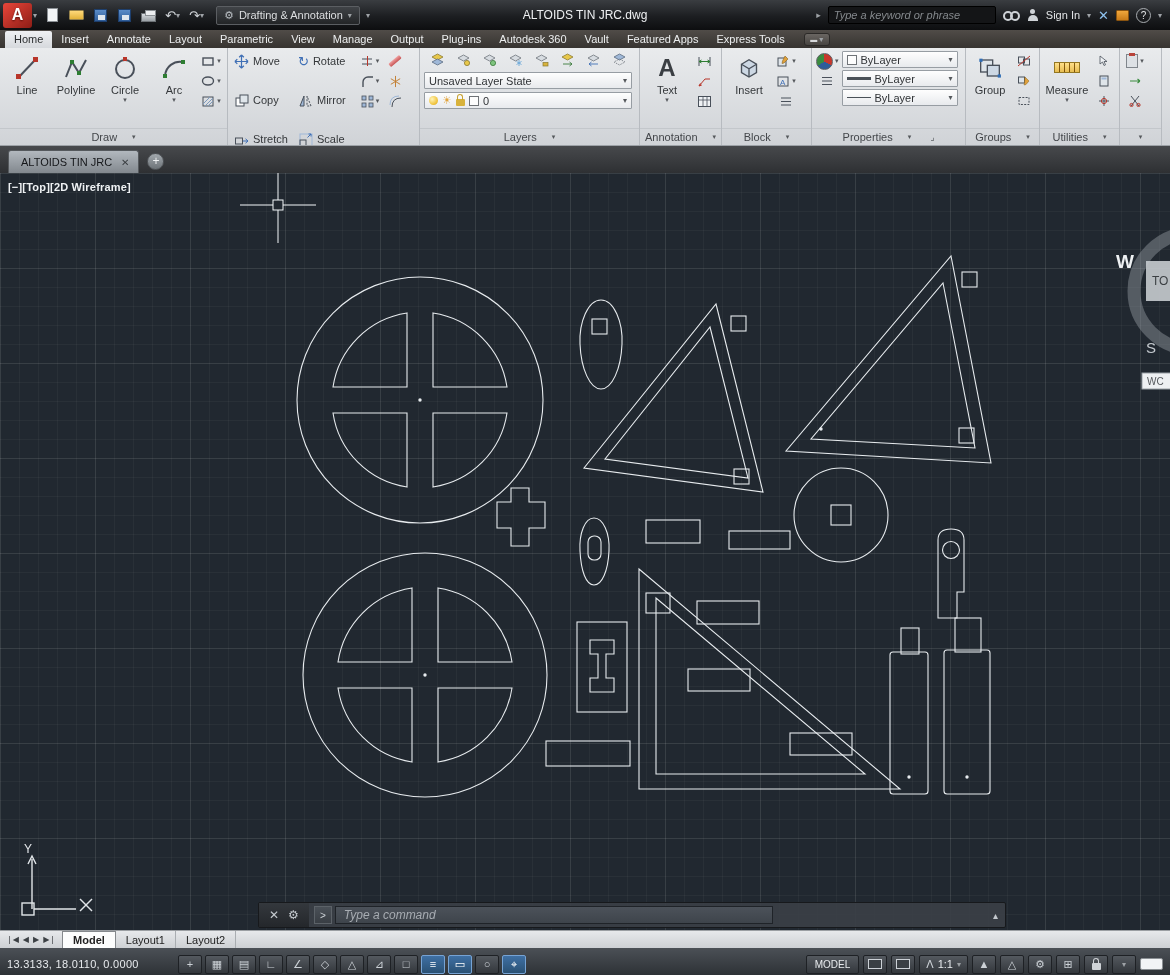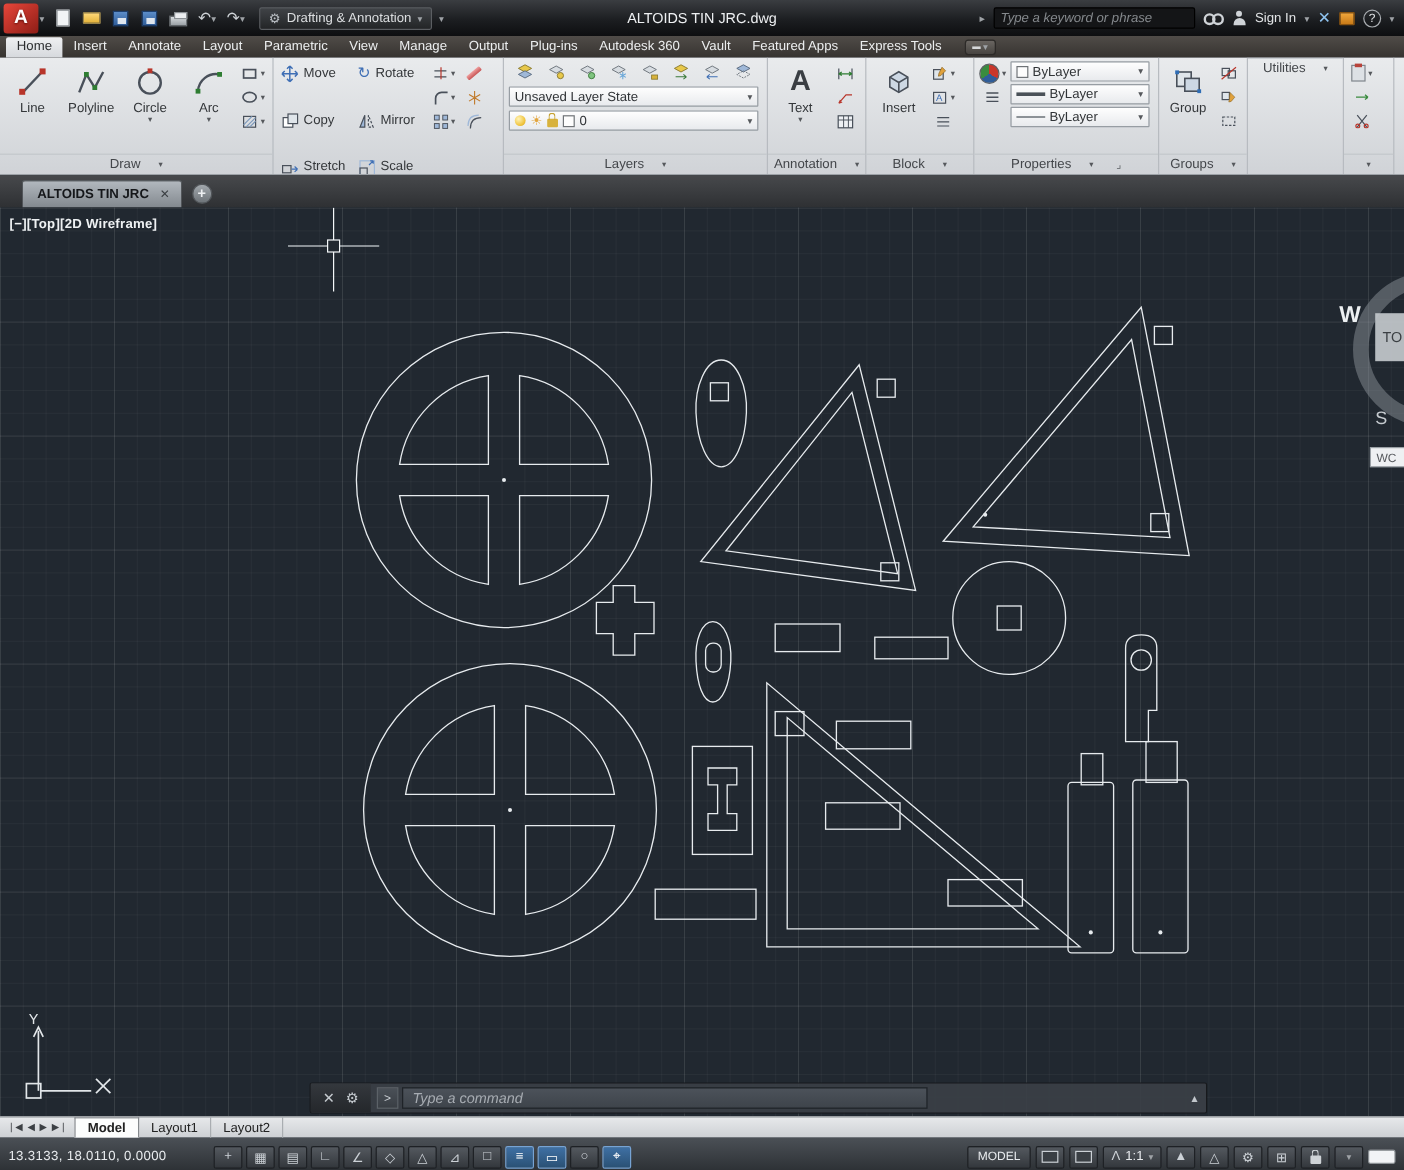--- a/index.html
+++ b/index.html
@@ -70,21 +70,21 @@
   .prop-rows { display:flex; flex-direction:column; gap:2px; width:116px; }
   .lw-sample { width:24px; height:3px; background:#4a5158; flex:none; }
   .lt-sample { width:24px; height:1px; background:#4a5158; flex:none; }
   .ic-wheel { width:17px; height:17px; border-radius:50%; border:1px solid #5d6165; background:conic-gradient(#c9372b 0 33%,#2f5d99 33% 66%,#3a8c3f 66% 100%); }
   .ic-ruler { width:26px; height:11px; background:linear-gradient(#ffe08a,#e7bd52),repeating-linear-gradient(90deg,transparent 0 4px,#8a6d1f 4px 5px); background-blend-mode:multiply; border:1px solid #937722; }
   .ic-clip { width:12px; height:14px; background:#dde1e5; border:1px solid #80868c; position:relative; }
   .ic-clip::before { content:''; position:absolute; left:2px; top:-2px; width:6px; height:3px; background:#b8433a; }
   .launcher { font-size:9px; color:#5a5e62; margin-left:4px; }
 
   
-  .filetabs { height:27px; background:linear-gradient(#47494c,#2e3033); display:flex; align-items:flex-end; padding-left:18px;font-weight:bold; }
+  .filetabs { height:27px; background:linear-gradient(#47494c,#2e3033); display:flex; align-items:flex-end; padding-left:8px; }
   .ftab { display:flex; align-items:center; gap:9px; height:23px; padding:0 9px 0 12px; background:linear-gradient(#b2b8be,#82888e); color:#15171a; font-size:11px; border:1px solid #55595d; border-bottom:none; border-radius:3px 3px 0 0; }
   .ftab .x { color:#3a3e42; font-size:10px; }
   .ftab-add { width:17px; height:17px; border-radius:50%; background:linear-gradient(#a2a8ad,#6d7378); border:1px solid #515559; color:#eef0f2; font-size:12px; line-height:15px; text-align:center; margin:0 0 3px 8px; }
 
   
   .canvas { position:relative; width:1170px; height:757px; background-color:#212830;
     background-image:
       linear-gradient(rgba(255,255,255,0.07) 1px, transparent 1px),
       linear-gradient(90deg, rgba(255,255,255,0.07) 1px, transparent 1px),
       linear-gradient(rgba(255,255,255,0.035) 1px, transparent 1px),
@@ -574,20 +574,48 @@
           </div>
       </div>
     </div>
     <div class="panel-label">
         <span>Groups</span>
         <span class="tinyarr">▾</span>
       </div>
   </div>
 
   <div class="panel" style="width:80px">
+    <div class="panel-body">
+      <div class="bigbtn">
+        <span class="bicon">
+            <span class="ic-ruler"></span>
+          </span>
+        <span class="blabel">Measure</span>
+        <span class="tinyarr">▾</span>
+      </div>
+      <div class="mini-col">
+        <div class="mini">
+            <svg width="14" height="12" viewBox="0 0 14 12">
+              <path d="M3 1 L3 9 L5.5 7 L7 10.5 L8.5 9.8 L7 6.5 L10 6.5 Z" fill="#eef1f4" stroke="#49505a" stroke-width=".8"></path>
+            </svg>
+          </div>
+        <div class="mini">
+            <svg width="14" height="12" viewBox="0 0 14 12">
+              <rect x="3" y="1" width="8" height="10" stroke="#49505a" fill="#dfe5ea"></rect>
+              <rect x="4.5" y="2.5" width="5" height="2" fill="#9fb8d8"></rect>
+            </svg>
+          </div>
+        <div class="mini">
+            <svg width="14" height="12" viewBox="0 0 14 12">
+              <path d="M7 1 V11 M2 6 H12" stroke="#49505a"></path>
+              <circle cx="7" cy="6" r="2.6" stroke="#b8352a" fill="none"></circle>
+            </svg>
+          </div>
+      </div>
+    </div>
     <div class="panel-label">
         <span>Utilities</span>
         <span class="tinyarr">▾</span>
       </div>
   </div>
 
   <div class="panel" style="width:42px">
     <div class="panel-body">
       <div class="mini-col">
         <div class="mini">

